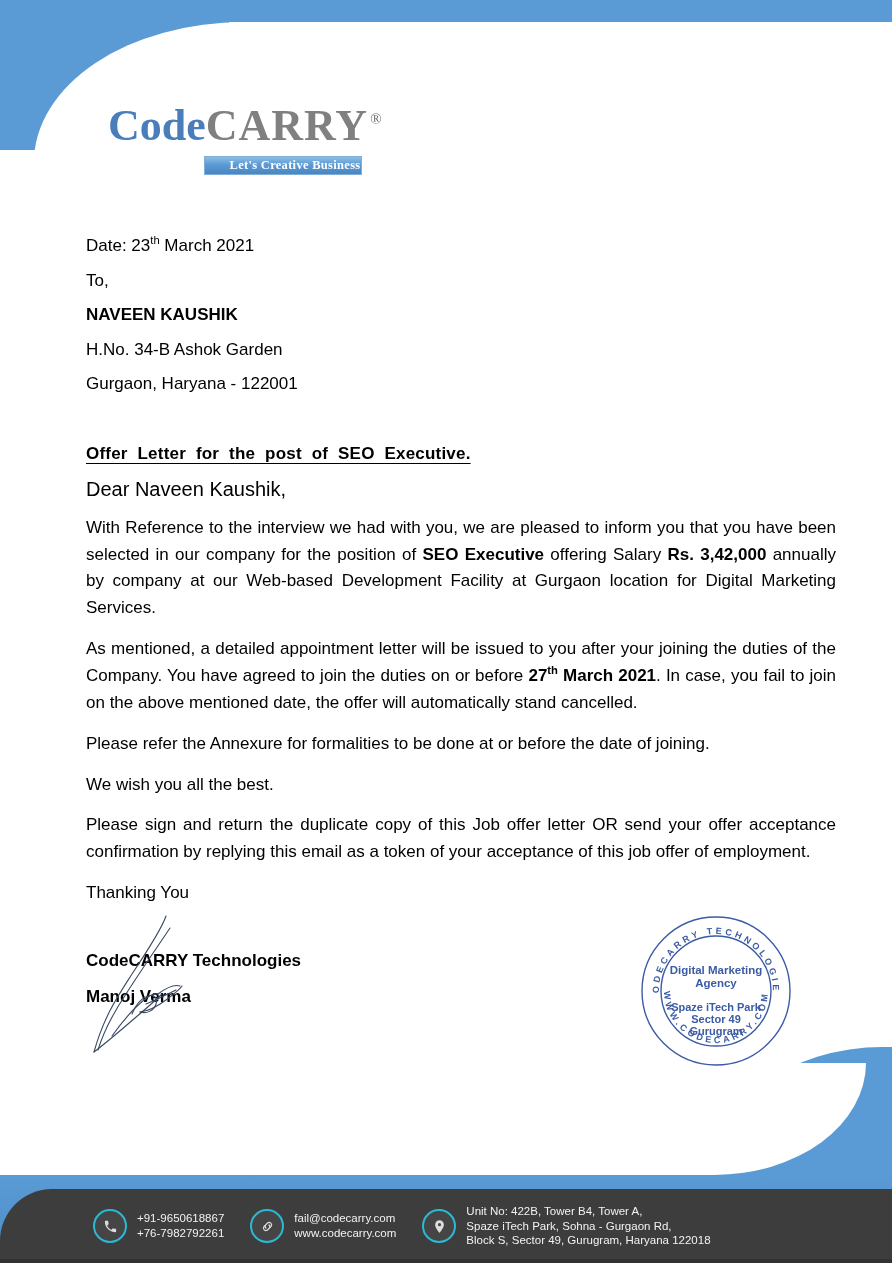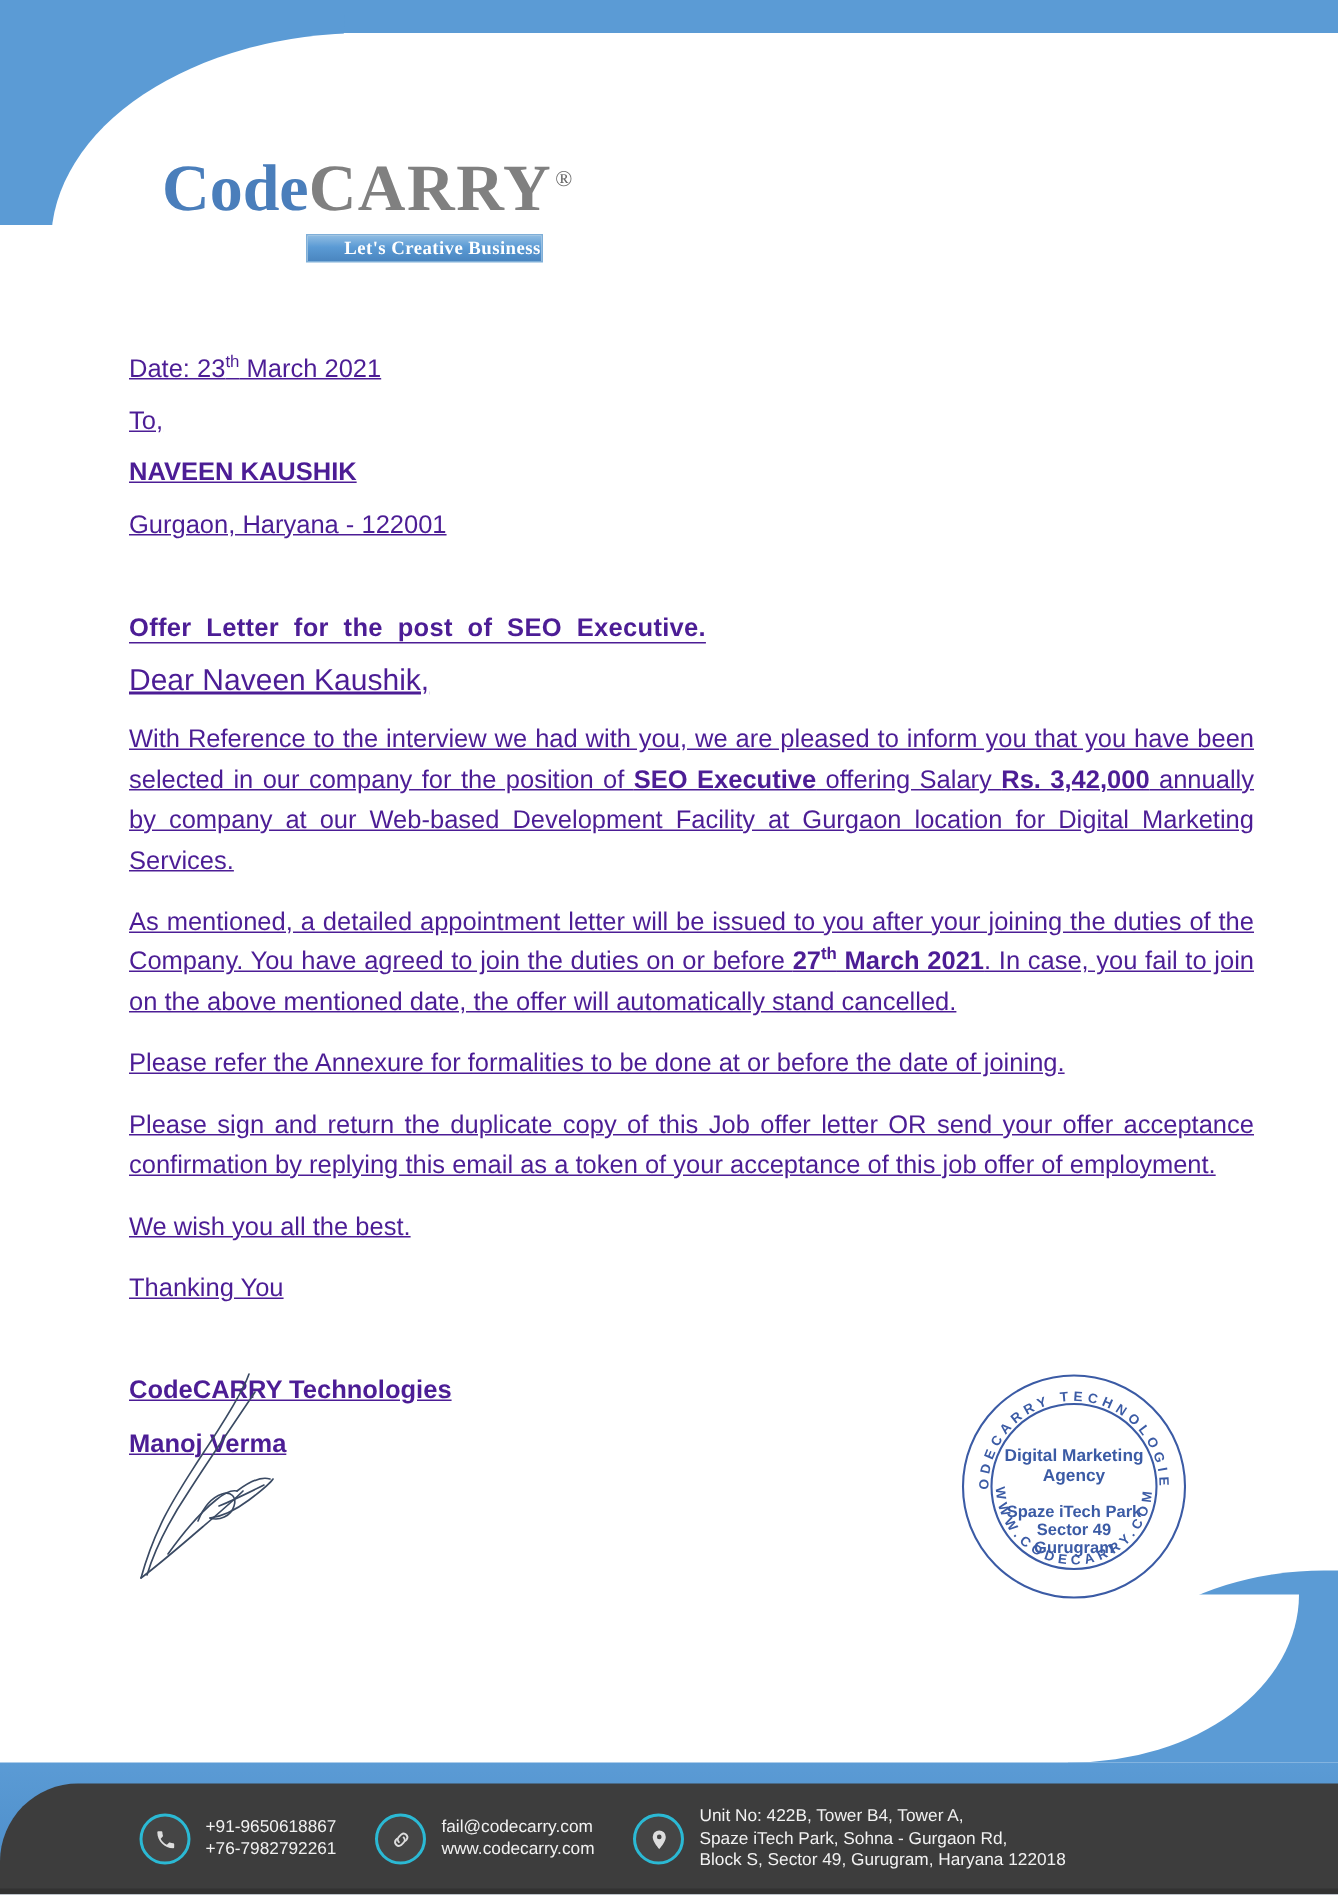--- a/index.html
+++ b/index.html
@@ -139,23 +139,22 @@
     letter-spacing: 0.3px;
     white-space: nowrap;
   }
 
   
   .letter {
     position: absolute;
     top: 236px;
     left: 86px;
     width: 750px;
-    color: #4c1d95;
-    font-size: 17px;
-    text-decoration: underline;
+    color: #000000;
+    font-size: 17px;
   }
   .addr-line {
     margin-bottom: 15px;
     line-height: 1.15;
     font-size: 17px;
   }
   .addr-line.bold {
     font-weight: 700;
   }
   sup {
@@ -273,35 +272,36 @@
       <span>Let's Creative Business</span>
     </div>
   </div>
 
   <div class="letter">
 
     <div class="addr-line"><span>Date: 23</span><sup>th</sup><span> March 2021</span></div>
 
     <div class="addr-line">To,</div>
     <div class="addr-line bold">NAVEEN KAUSHIK</div>
+    <div class="addr-line">H.No. 34-B Ashok Garden</div>
     <div class="addr-line">Gurgaon, Haryana - 122001</div>
 
     <div><span class="subject">Offer Letter for the post of SEO Executive.</span></div>
 
     <div class="salutation">Dear Naveen Kaushik,</div>
 
     <p class="para"><span>With Reference to the interview we had with you, we are pleased to inform you that you have been selected in our company for the position of </span><b>SEO Executive</b><span> offering Salary </span><b>Rs. 3,42,000</b><span> annually  by company at our Web-based Development Facility at Gurgaon location for Digital Marketing Services.</span></p>
 
     <p class="para"><span>As mentioned, a detailed appointment letter will be issued to you after your joining the duties of the Company. You have agreed to join the duties on or before </span><b><span>27</span><sup>th</sup><span> March 2021</span></b><span>. In case, you fail to join on the above mentioned date, the offer will automatically stand cancelled.</span></p>
 
     <p class="para nojustify">Please refer the Annexure for formalities to be done at or before the date of joining.</p>
 
+    <p class="para nojustify">We wish you all the best.</p>
+
     <p class="para">Please sign and return the duplicate copy of this Job offer letter OR send your offer acceptance confirmation by replying this email as a token of your acceptance of this job offer of employment.</p>
-
-    <p class="para nojustify">We wish you all the best.</p>
 
     <p class="para nojustify">Thanking You</p>
 
     <div class="sign-block">
       <div class="sign-line">CodeCARRY Technologies</div>
       <div class="sign-line">Manoj Verma</div>
     </div>
   </div>
 
   <svg class="signature" viewBox="0 0 160 150">

